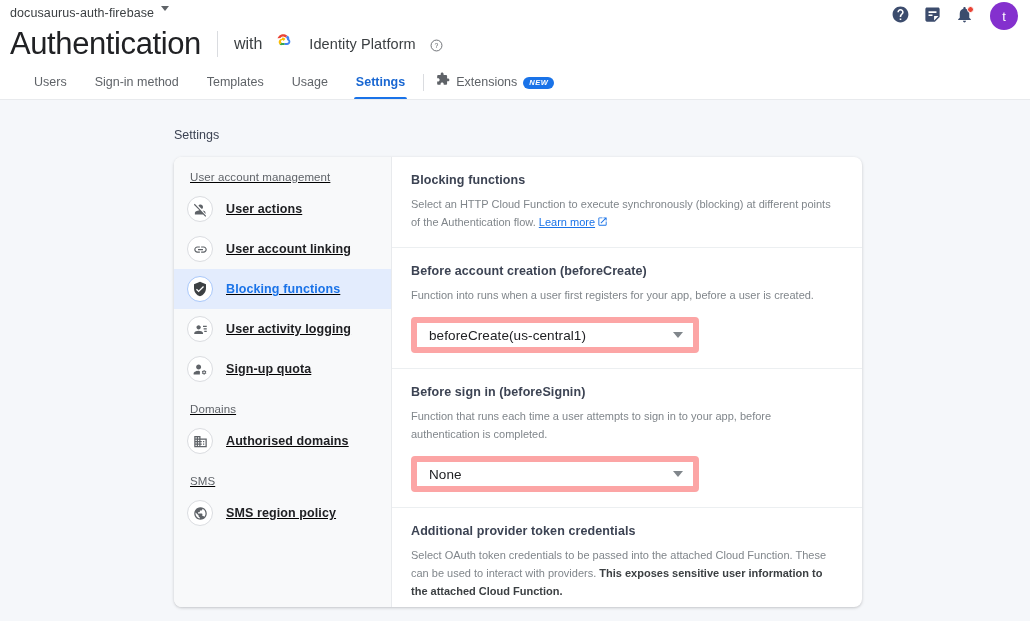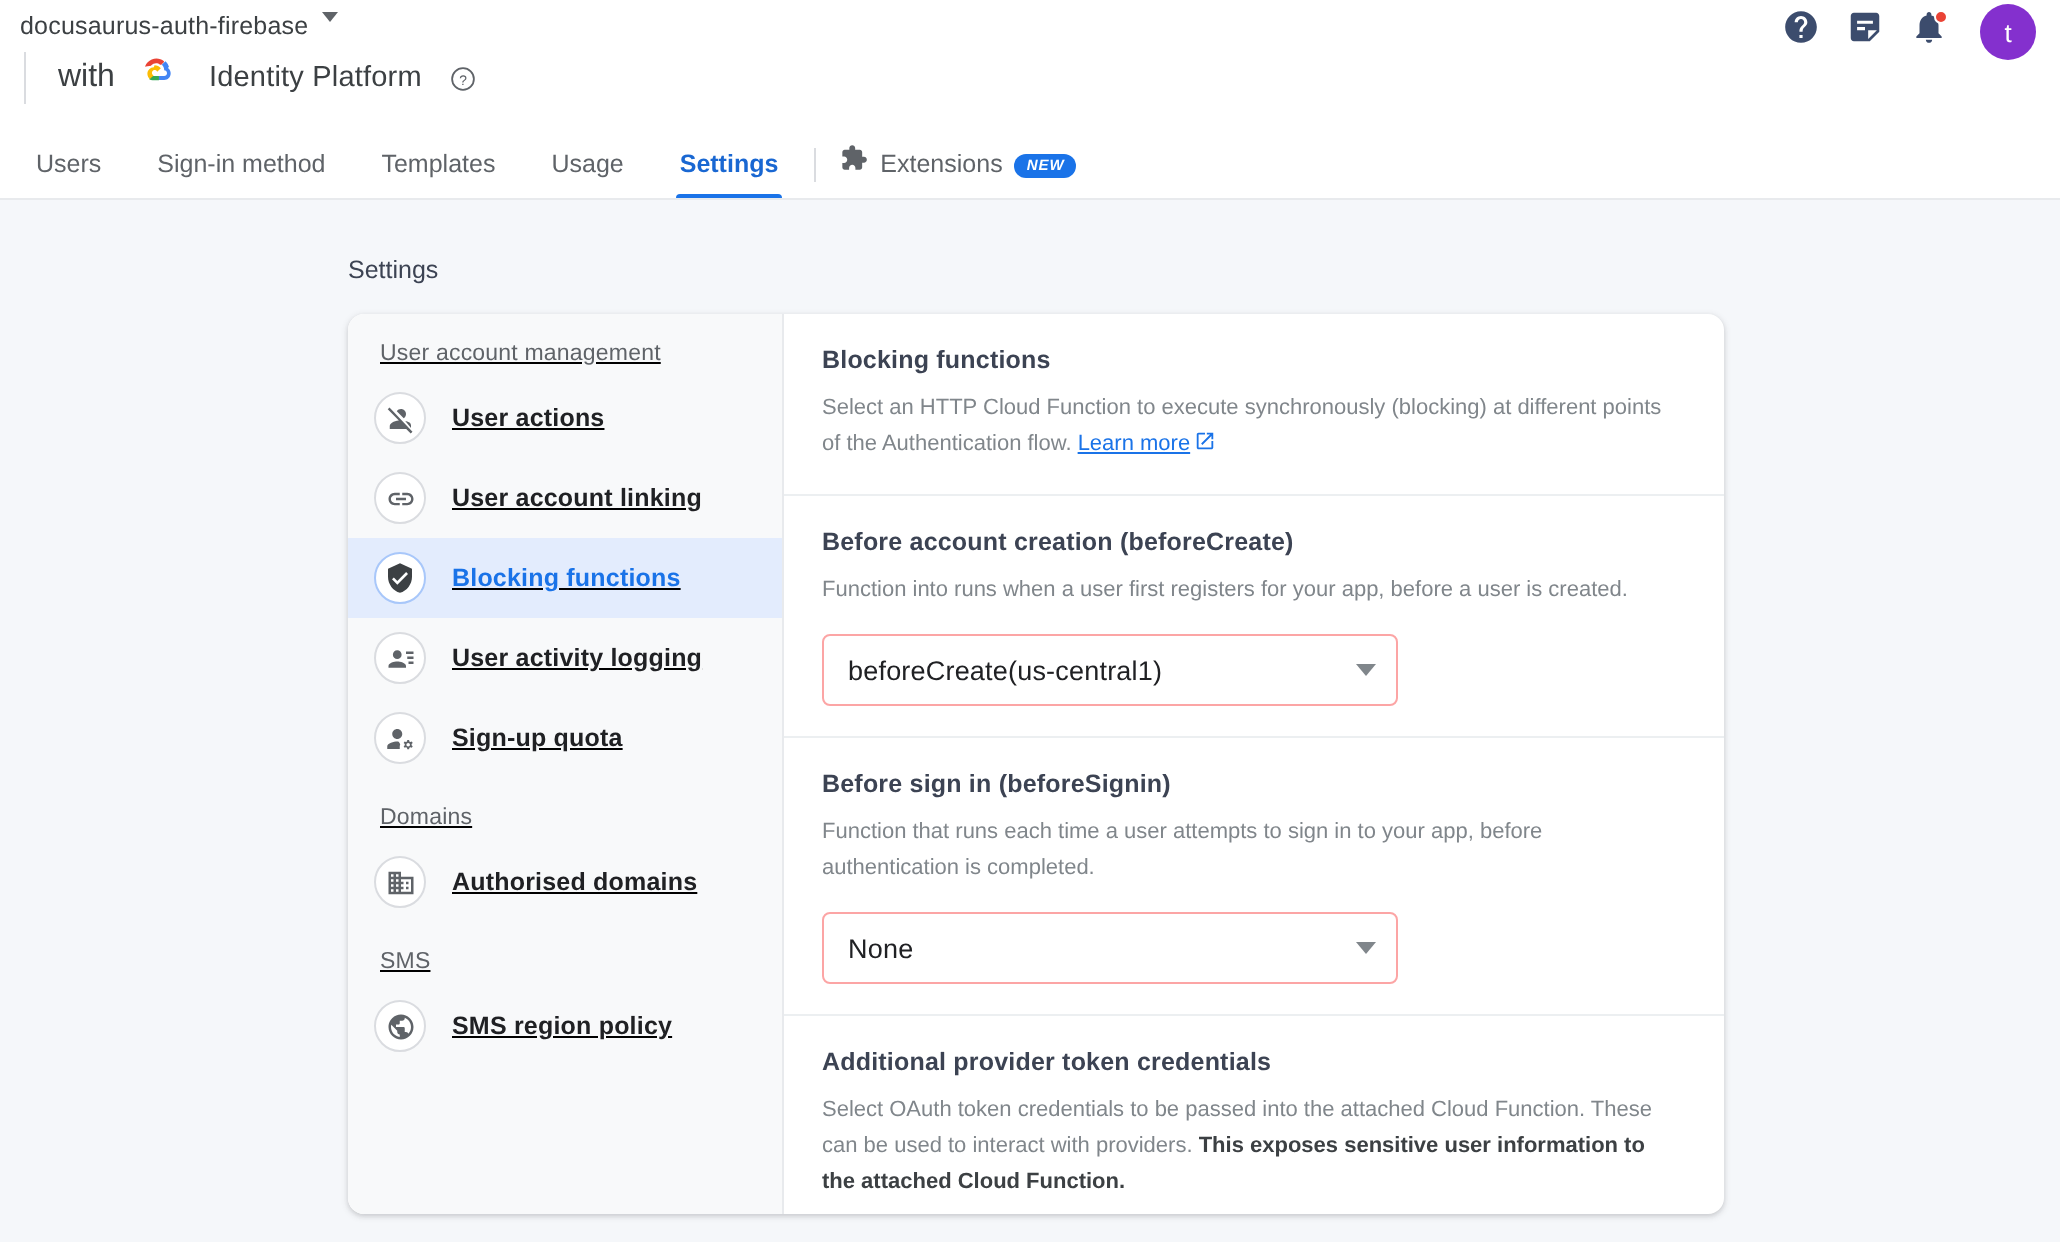--- a/index.html
+++ b/index.html
@@ -45,21 +45,21 @@
   .with-word { font-size: 16px; color: #3c4043; }
   .idp-name { font-size: 14.5px; color: #3c4043; letter-spacing: .1px; }
   .gcloud-logo { display: block; }
   .help-q {
     width: 13px; height: 13px; flex: none;
   }
 
   
   .tabs {
     position: absolute; left: 0; bottom: 0; height: 33px;
-    display: flex; align-items: flex-end; padding-left: 4px;
+    display: flex; align-items: flex-end; padding-left: 20px;
   }
   .tab {
     position: relative;
     font-size: 12.5px; color: #5f6368;
     padding: 0 14px 10px 14px;
     cursor: pointer; white-space: nowrap;
     line-height: 14px;
   }
   .tab.active { color: #1967d2; font-weight: 700; }
   .tab.active::after {
@@ -158,21 +158,21 @@
   }
   .sect-desc b { color: #3c4043; font-weight: 700; }
   .link {
     color: #1a73e8; text-decoration: underline; cursor: pointer;
     white-space: nowrap;
   }
   .ext-ico { vertical-align: -1px; margin-left: 2px; }
 
   .select {
     margin-top: 13px; width: 288px; height: 36px;
-    border: 1px solid #fca5a5; border-radius: 4px; background: #fff;
+    border: 6px solid #fca5a5; border-radius: 4px; background: #fff;
     display: flex; align-items: center; padding: 0 10px 0 12px;
     cursor: pointer;
   }
   .select .val {
     flex: 1; font-size: 13.5px; color: #202124; letter-spacing: .1px;
   }
   .sel-caret {
     width: 0; height: 0;
     border-left: 5px solid transparent;
     border-right: 5px solid transparent;
@@ -183,20 +183,21 @@
 <body>
 
 <div class="topbar">
 
   <div class="project-row">
     <span class="project-name">docusaurus-auth-firebase</span>
     <span class="caret-down"></span>
   </div>
 
   <div class="title-row">
+    <span class="page-title">Authentication</span>
     <span class="title-sep"></span>
     <span class="with-word">with</span>
     <span class="gcloud-logo">
       <svg width="19" height="16" viewBox="0 0 24 20">
         <path d="M12.2 4.2l1.6-1.6.1-.7C10.9-.7 6.3-.4 3.6 2.6 2.8 3.4 2.3 4.4 1.9 5.4l.6-.1 3.2-.5.2-.3c1.4-1.6 3.9-1.8 5.5-.4l.8.1z" fill="#ea4335"></path>
         <path d="M17 5.4c-.4-1.4-1.1-2.6-2.2-3.5l-2.3 2.3c.9.8 1.5 1.9 1.5 3.1v.4c1 0 1.8.8 1.8 1.8s-.8 1.7-1.8 1.7h-3.2l-.3.4v1.9l.3.3H14c2.3 0 4.1-1.8 4.1-4.1.1-1.4-.6-2.7-1.7-3.5z" fill="#4285f4"></path>
         <path d="M7.5 13.9h3.2v-2.6H7.5c-.2 0-.5-.1-.7-.2l-.5.2-1.6 1.6-.1.4c.8.6 1.8.9 2.9.6z" fill="#34a853"></path>
         <path d="M7.5 5.8c-2.3 0-4.1 1.9-4.1 4.1 0 1.3.6 2.5 1.6 3.3l2.3-2.3c-.9-.4-1.3-1.4-.9-2.3.4-.9 1.4-1.3 2.3-.9.4.2.7.5.9.9l2.3-2.3c-1-1.2-2.4-1.9-4-1.9z" fill="#fbbc05"></path>
       </svg>
     </span>

